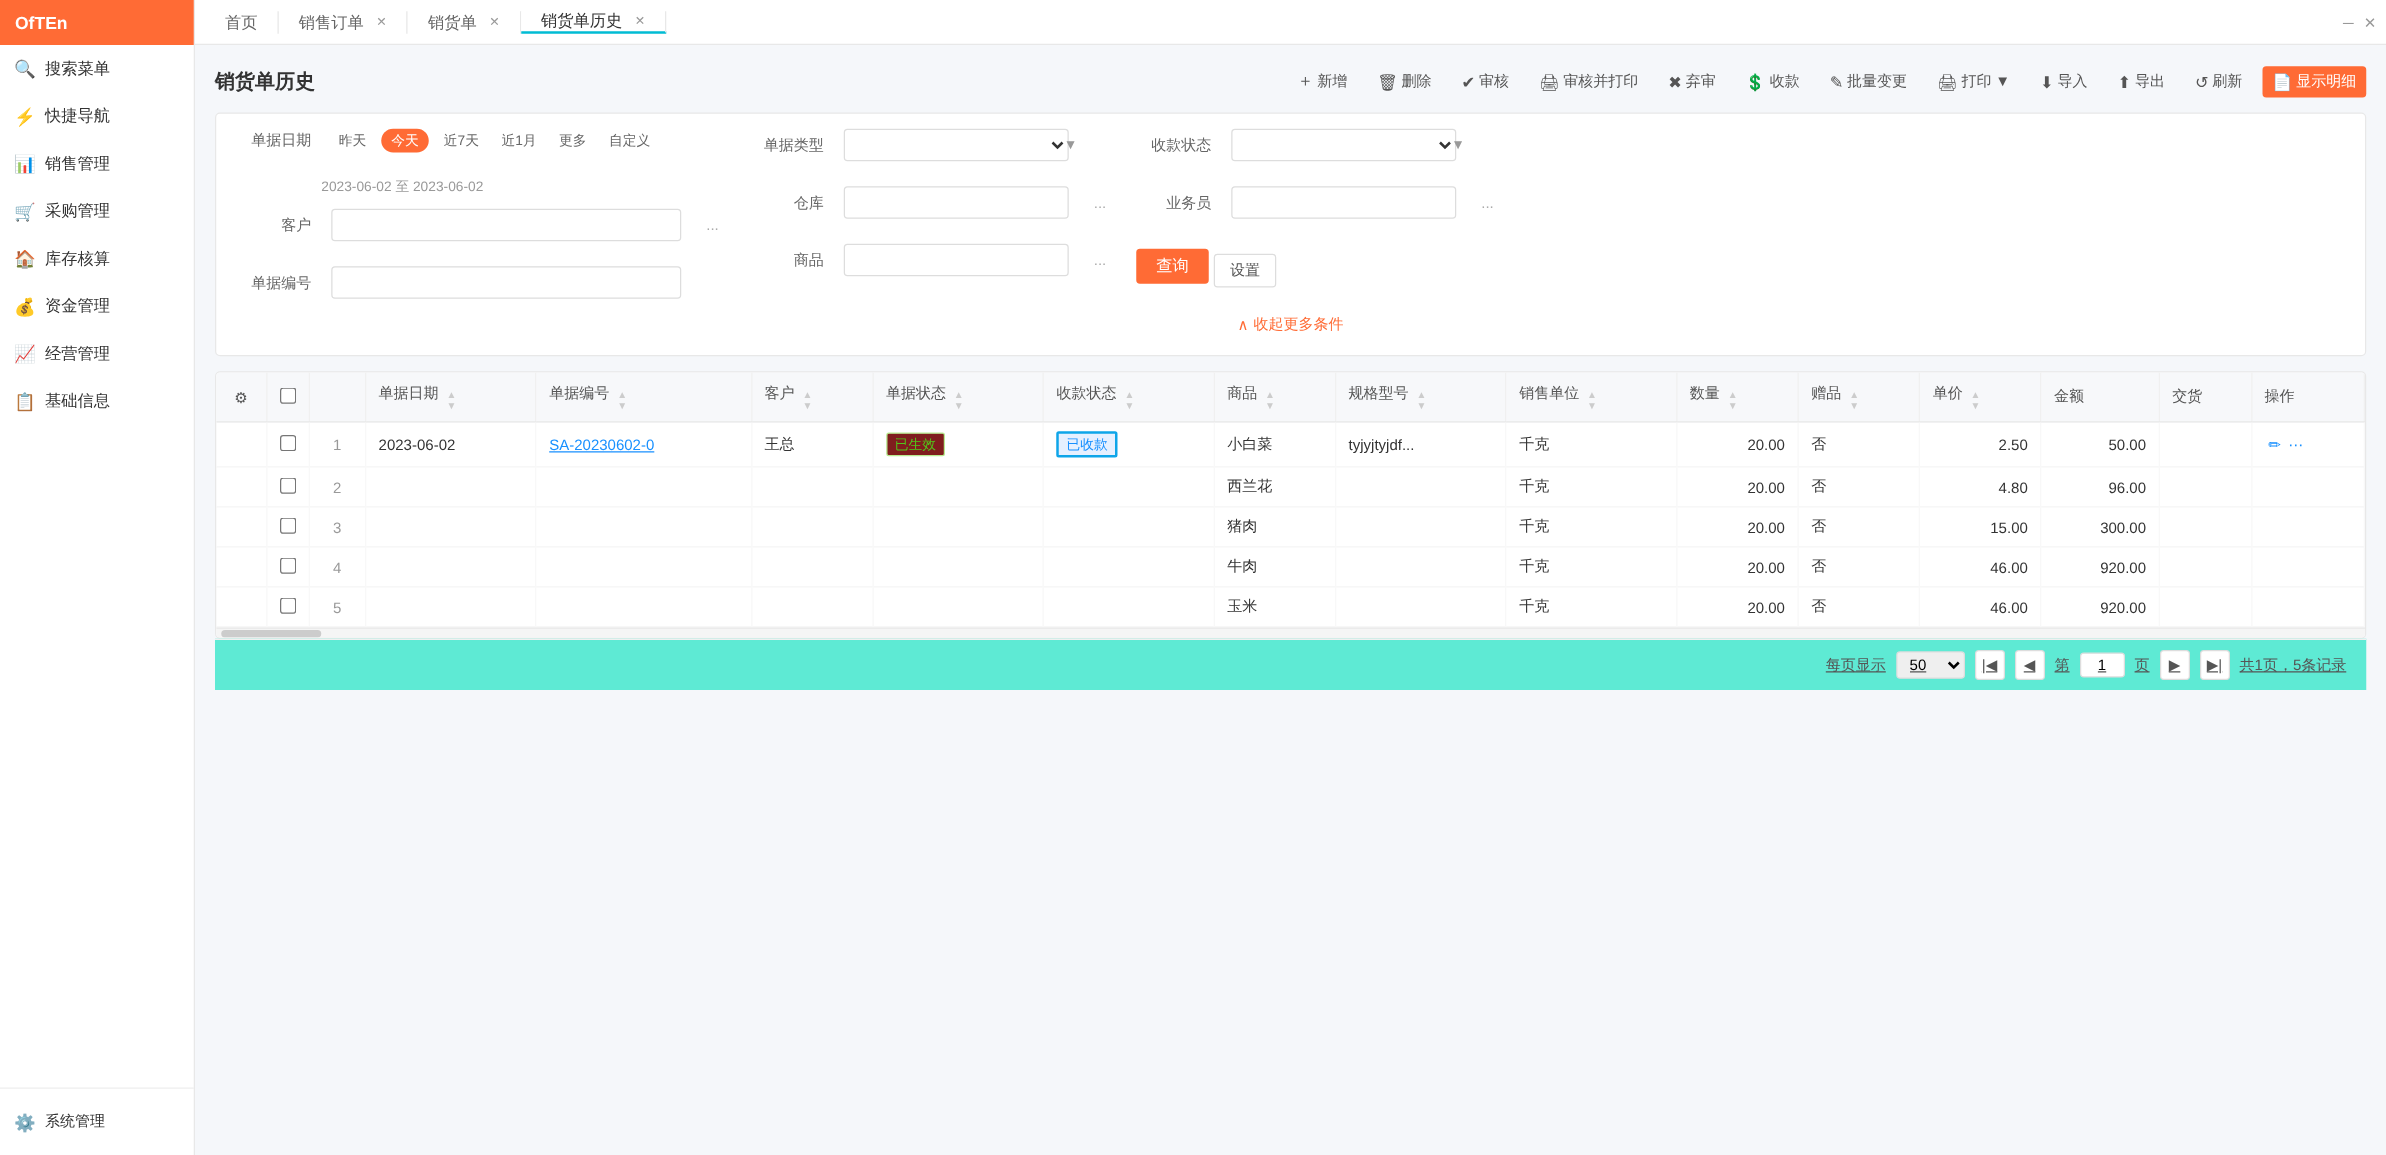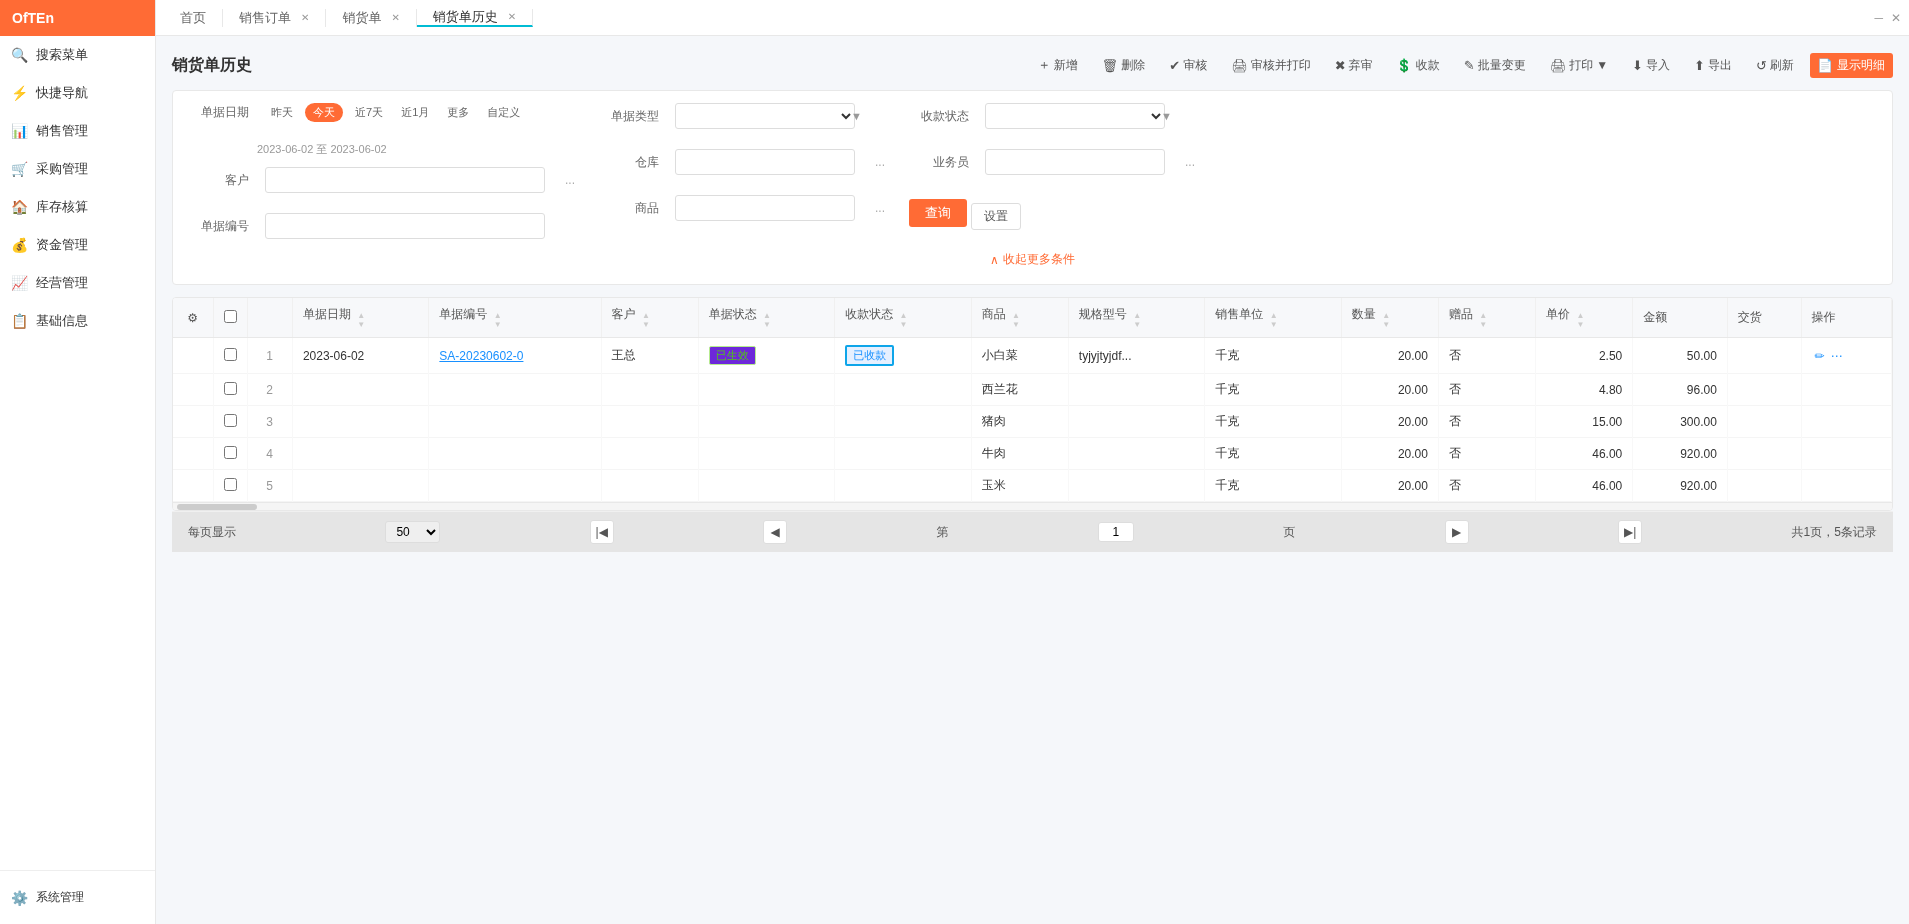--- a/index.html
+++ b/index.html
@@ -54,34 +54,34 @@
     
     .table-container { background: #fff; border: 1px solid #e8e8e8; border-radius: 4px; overflow-x: auto; }
     table { width: 100%; border-collapse: collapse; font-size: 12px; }
     thead tr { background: #f7f8fa; }
     thead th { padding: 8px 10px; text-align: left; color: #555; font-weight: normal; border-bottom: 1px solid #e8e8e8; white-space: nowrap; border-right: 1px solid #f0f0f0; }
     thead th .col-sort { display: inline-flex; flex-direction: column; gap: 1px; margin-left: 3px; }
     thead th .sort-icon { font-size: 8px; color: #ccc; line-height: 1; }
     tbody tr { border-bottom: 1px solid #f5f5f5; }
     tbody td { padding: 7px 10px; color: #333; border-right: 1px solid #f8f8f8; }
     .status-badge { display: inline-block; padding: 1px 6px; border-radius: 2px; font-size: 11px; }
-    .status-green { background: #6d28d9; color: #52c41a; border: 1px solid #b7eb8f; }
+    .status-green { background: #7f1d1d; color: #52c41a; border: 1px solid #b7eb8f; }
     .status-blue { background: #e6f0ff; color: #1890ff; border: 2px solid #0ea5e9; }
     .link-text { color: #1890ff; cursor: pointer; text-decoration: underline; }
     .settings-icon-col { width: 40px; text-align: center; }
     .row-num { color: #999; text-align: center; }
     .checkbox-col { width: 30px; text-align: center; }
     .op-btn { color: #1890ff; cursor: pointer; margin: 0 3px; font-size: 12px; }
 
     
     .summary-row { background: #fffde7; display: flex; align-items: center; padding: 6px 16px; border-top: 1px solid #e8e8e8; font-size: 12px; gap: 16px; }
     .summary-spacer { flex: 1; }
 
     
-    .pagination { display: flex; align-items: center; justify-content: space-between; padding: 8px 16px; background: #e5e5e5; border-top: 1px solid #f0f0f0; gap: 8px; font-size: 12px; color: #555; }
+    .pagination { display: flex; align-items: center; justify-content: flex-end; padding: 8px 16px; background: #5eead4; border-top: 1px solid #f0f0f0; gap: 8px; font-size: 12px; color: #555; text-decoration: underline; }
     .page-btn { width: 24px; height: 24px; display: inline-flex; align-items: center; justify-content: center; border: 1px solid #ddd; border-radius: 3px; cursor: pointer; background: #fff; font-size: 12px; color: #555; }
     .page-input { width: 36px; border: 1px solid #ddd; border-radius: 3px; text-align: center; padding: 2px; font-size: 12px; }
     .page-select { border: 1px solid #ddd; border-radius: 3px; padding: 2px 6px; font-size: 12px; }
 
     
     .h-scroll { height: 8px; background: #f5f5f5; border-top: 1px solid #e8e8e8; display: flex; align-items: center; padding: 0 4px; }
     .h-scroll-thumb { height: 6px; width: 80px; background: #ccc; border-radius: 3px; }
   </style>
 </head>
 <body>

